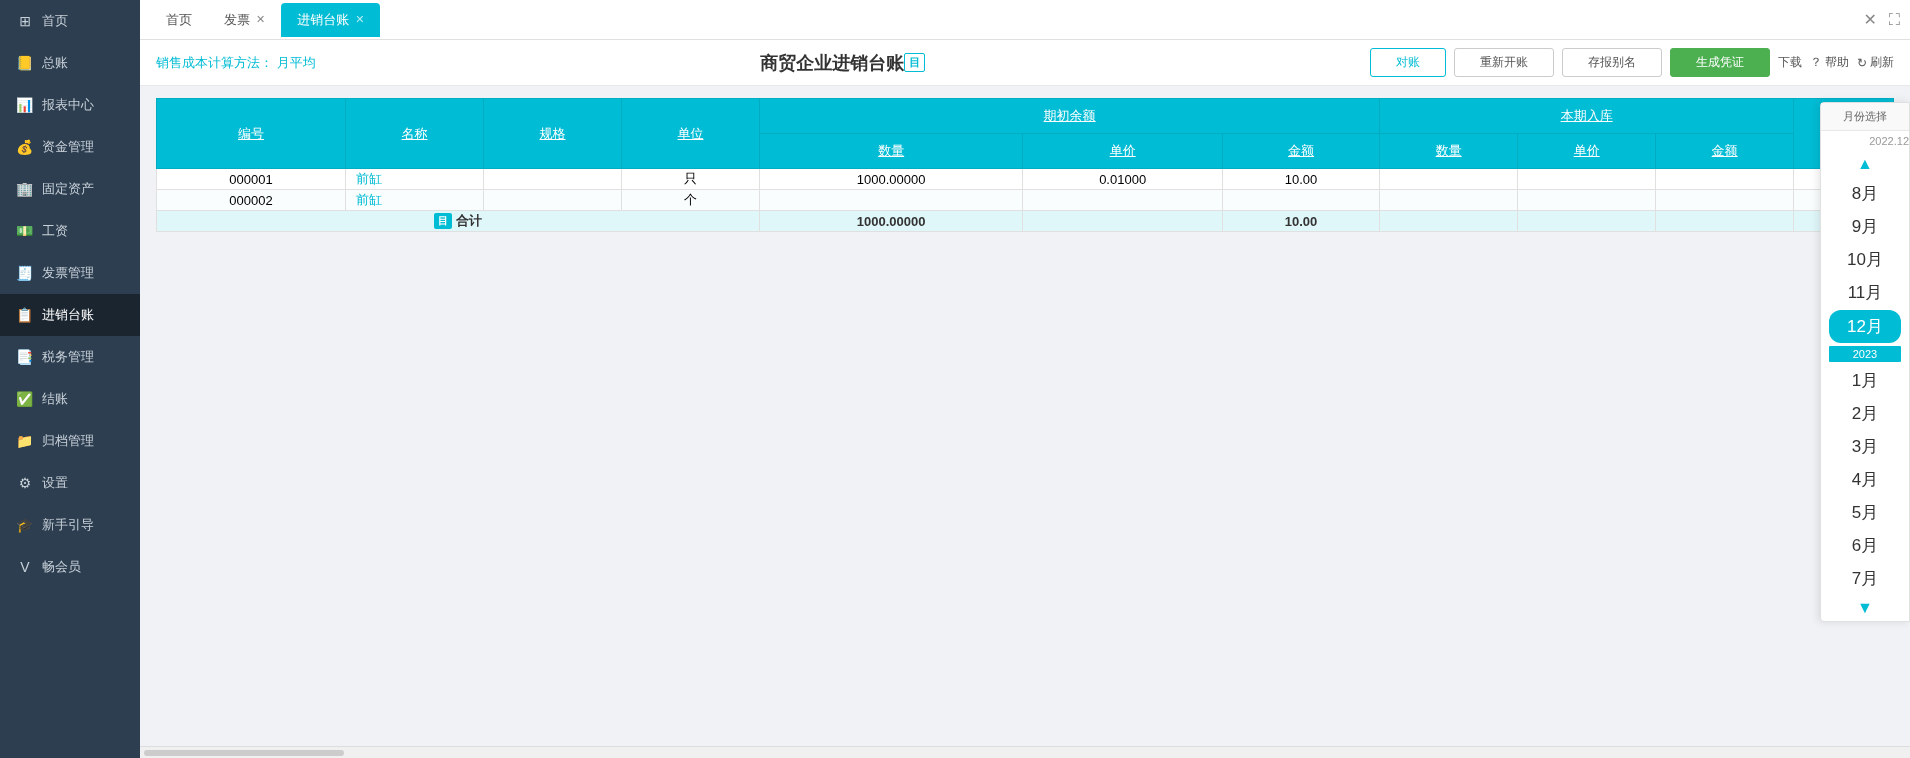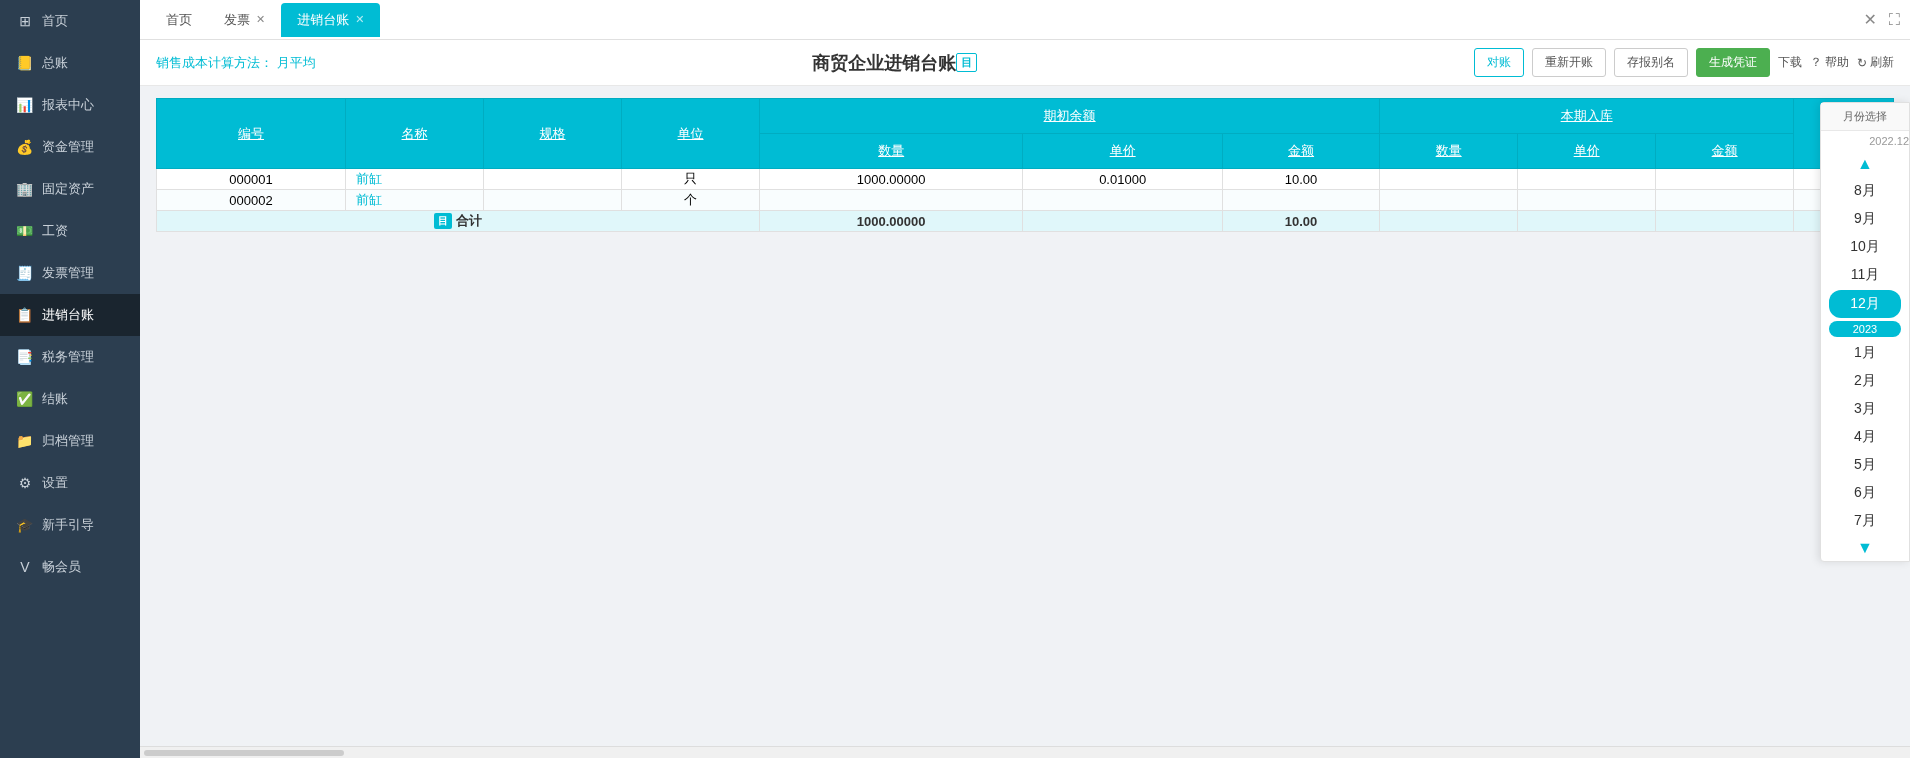--- a/index.html
+++ b/index.html
@@ -98,21 +98,21 @@
       border-radius: 2px;
       cursor: pointer;
     }
 
     .toolbar-right {
       display: flex;
       align-items: center;
       gap: 8px;
     }
     .btn {
-      padding: 5px 12px;
+      padding: 5px 25px;
       border: none;
       border-radius: 3px;
       cursor: pointer;
       font-size: 12px;
       font-family: inherit;
     }
     .btn-outline {
       background: #fff;
       border: 1px solid #00bcd4;
       color: #00bcd4;
@@ -214,32 +214,32 @@
       text-align: right;
       font-size: 11px;
       color: #999;
       padding: 4px 0;
     }
     .month-item {
       padding: 5px 10px;
       cursor: pointer;
       text-align: center;
       color: #333;
-      font-size: 14px;
+      font-size: 17px;
     }
     .month-item.active {
       background: #00bcd4;
       color: #fff;
       border-radius: 12px;
       margin: 1px 8px;
     }
     .month-item.year-badge {
       background: #00bcd4;
       color: #fff;
-      border-radius: 8px;
+      border-radius: 1px;
       font-size: 11px;
       margin: 2px 8px;
       padding: 2px 6px;
     }
     .month-nav {
       display: flex;
       justify-content: center;
       padding: 4px;
       cursor: pointer;
       color: #00bcd4;

